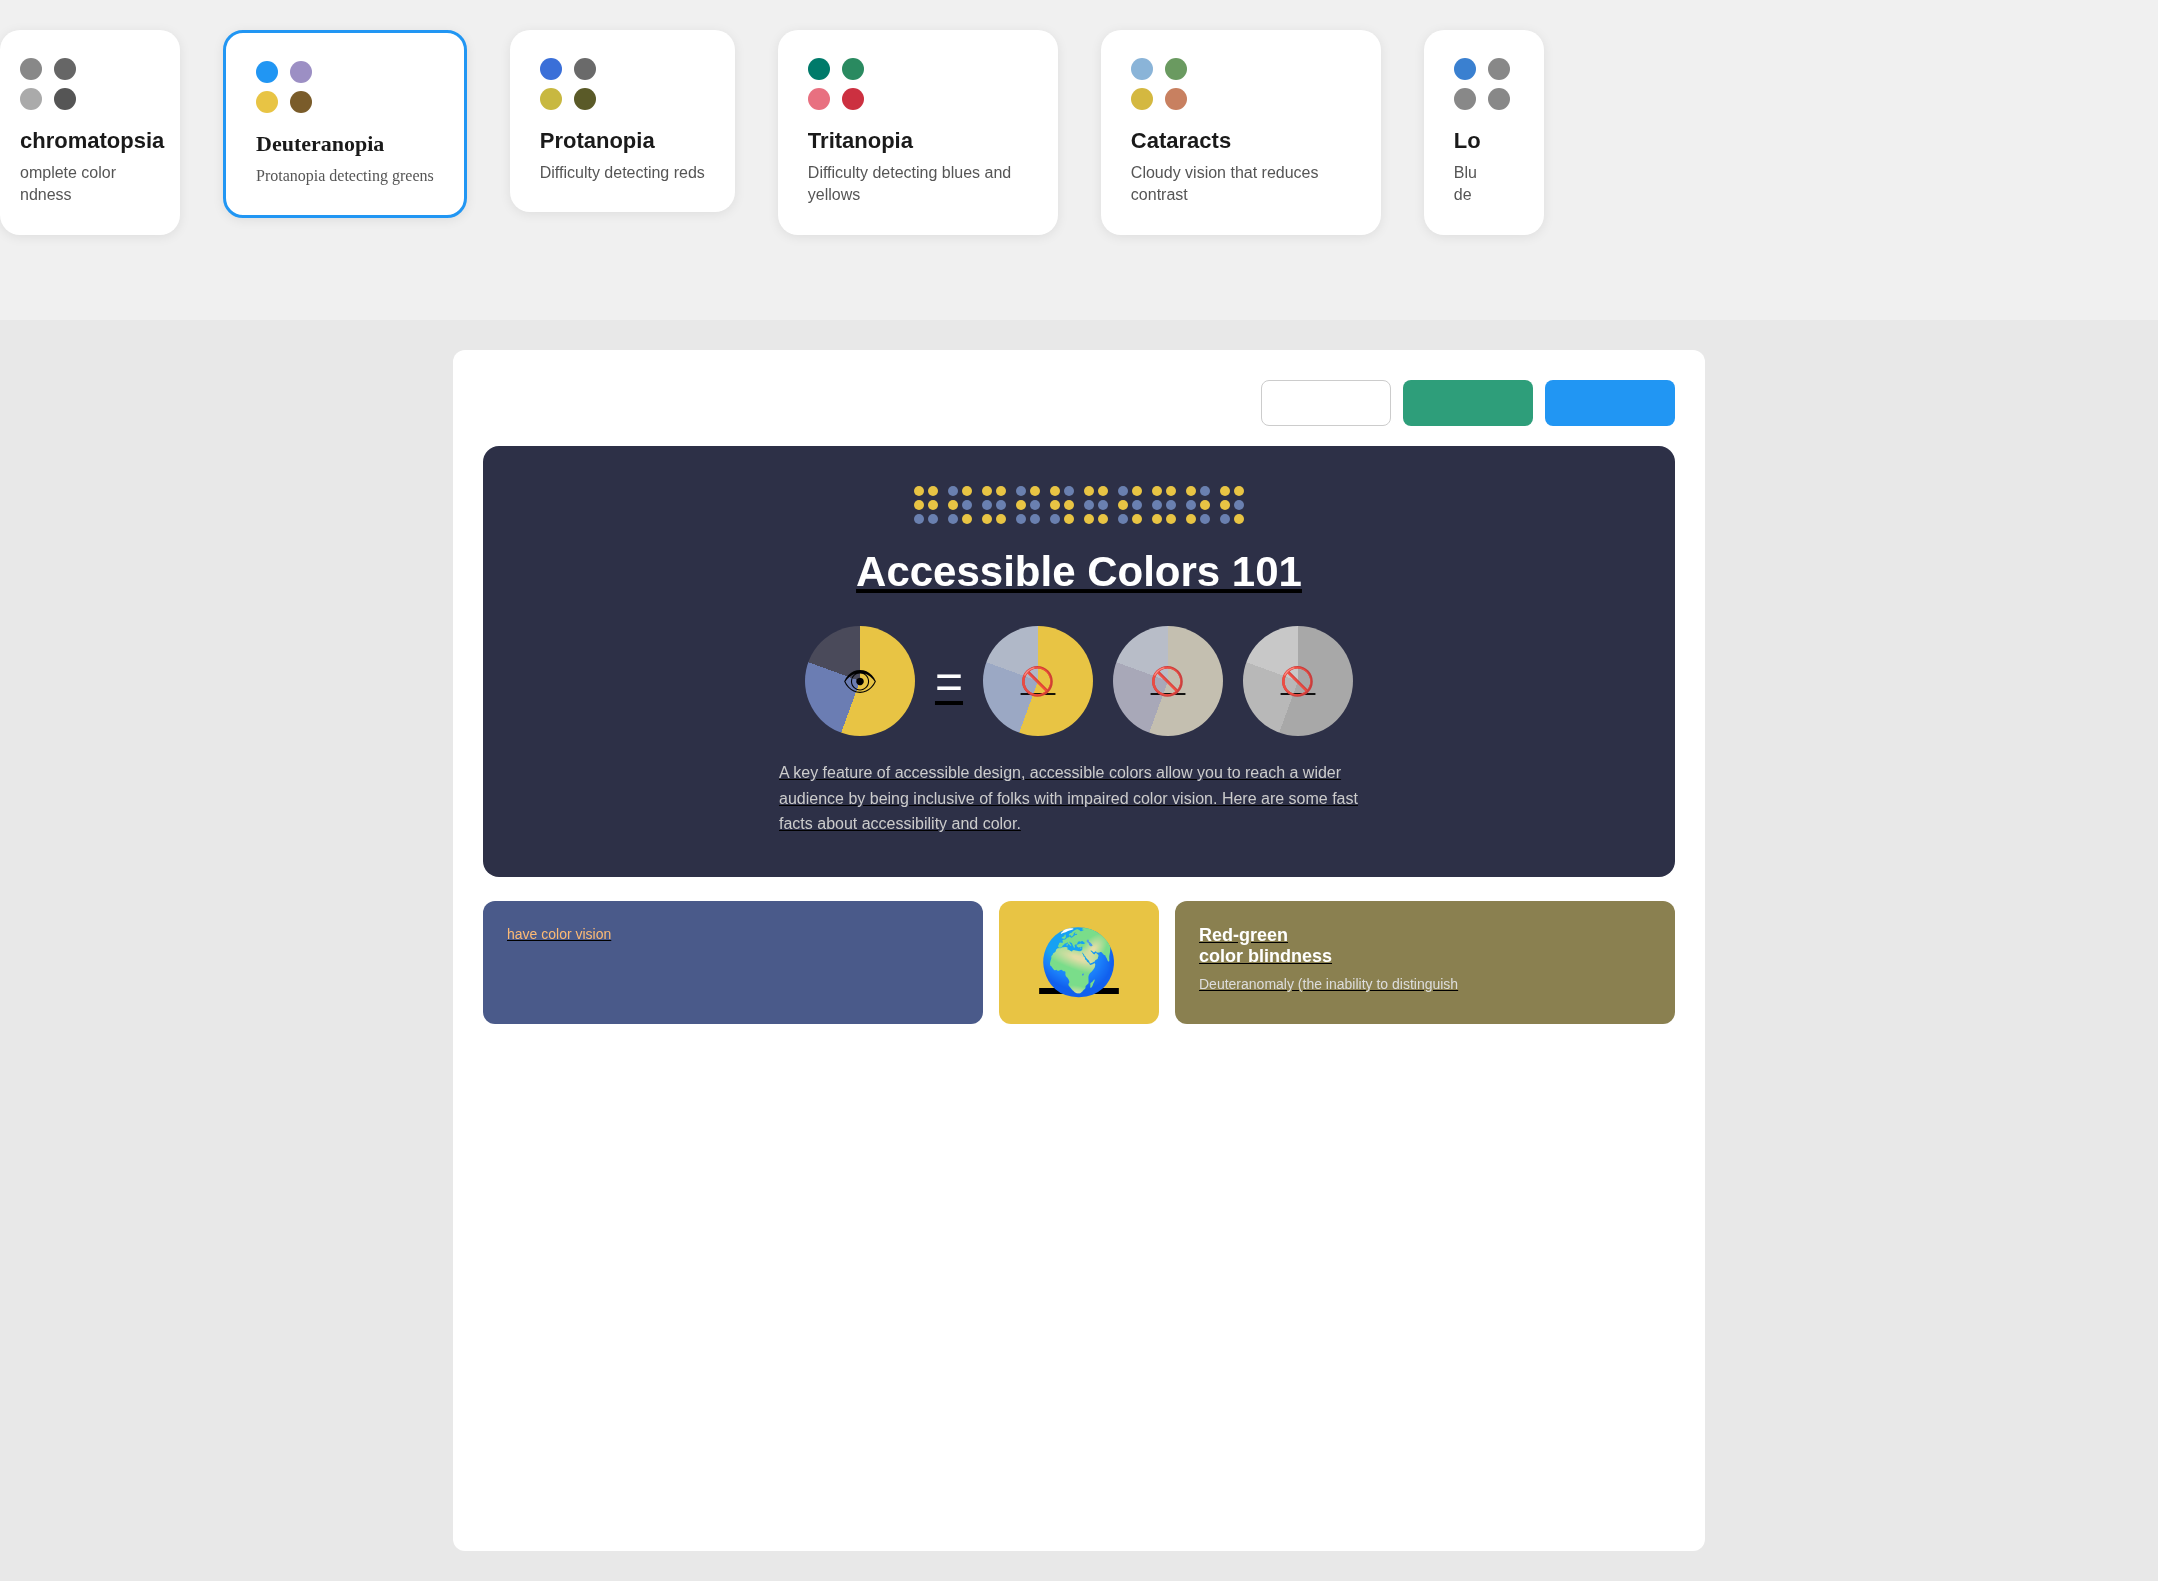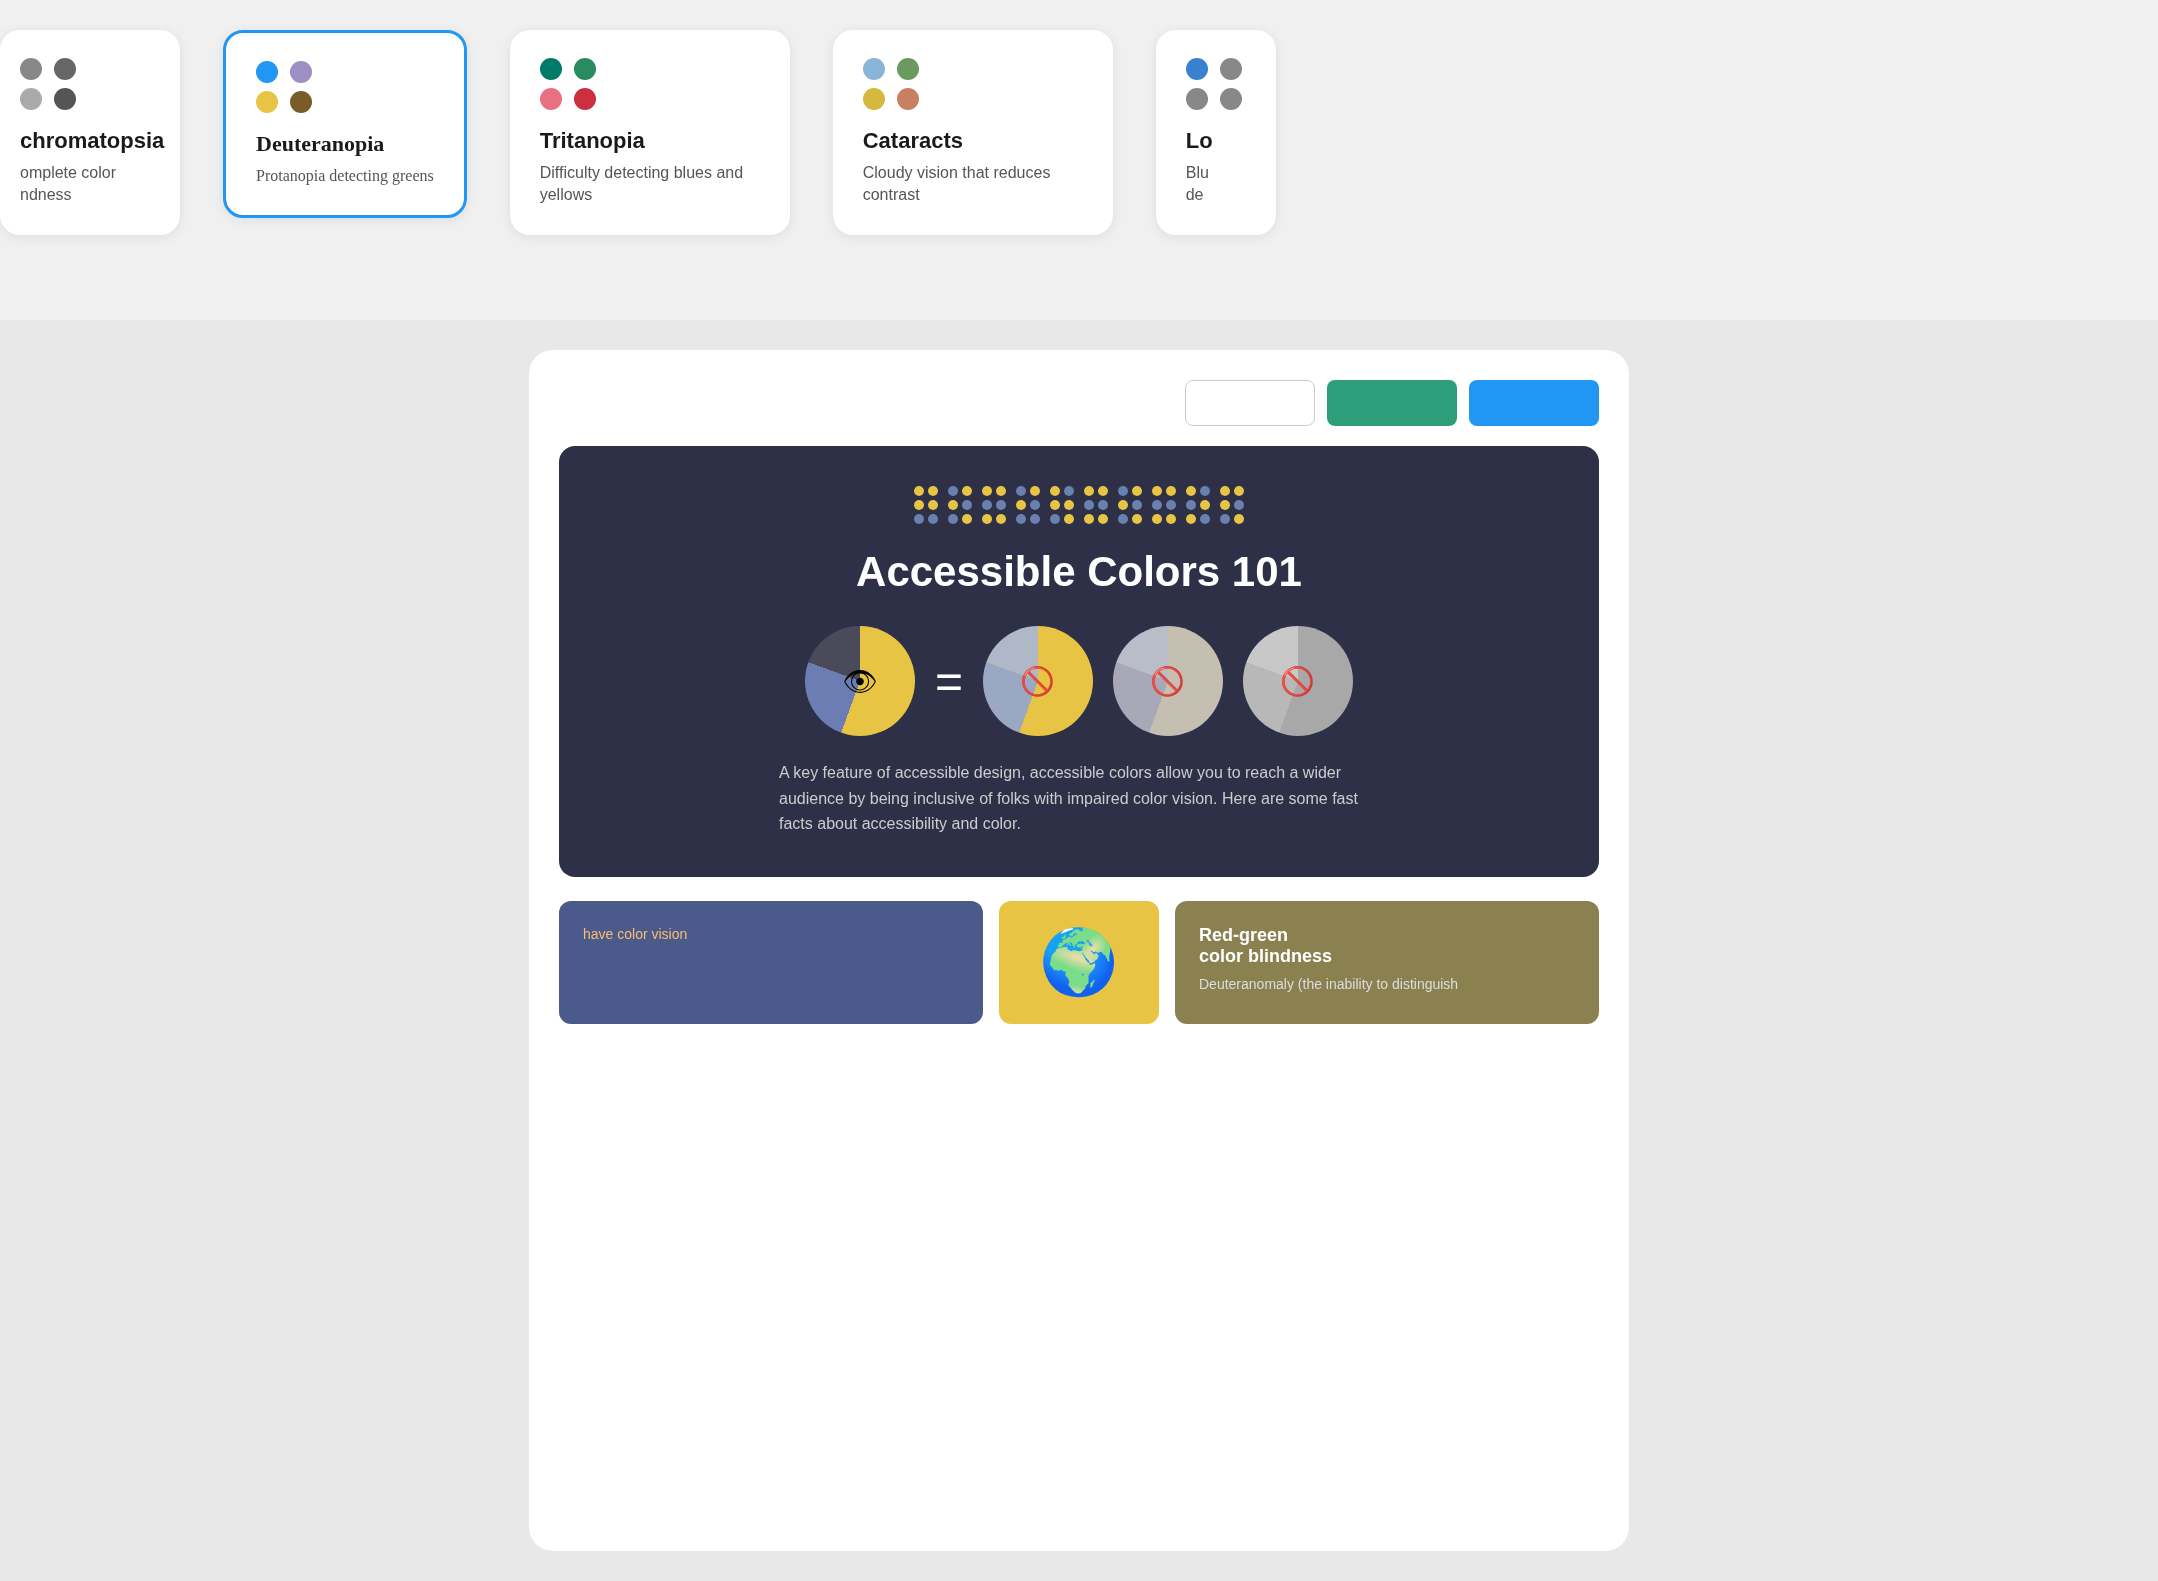--- a/index.html
+++ b/index.html
@@ -70,24 +70,25 @@
       background: #e8e8e8;
       width: 100%;
       height: calc(1581px - 320px);
       display: flex;
       justify-content: center;
       padding: 30px;
     }
 
     .main-panel {
       background: white;
-      border-radius: 24px;
-      width: 1100px;
+      border-radius: 12px;
+      width: 1252px;
       padding: 30px;
       position: relative;
+      text-decoration: underline;
     }
 
     .toolbar {
       display: flex;
       justify-content: flex-end;
       gap: 12px;
       margin-bottom: 20px;
     }
 
     .toolbar-box {
@@ -252,20 +253,30 @@
     <div class="card-dots">
       <div class="dot" style="background:#2196F3;"></div>
       <div class="dot" style="background:#9c8fc4;"></div>
       <div class="dot" style="background:#e8c444;"></div>
       <div class="dot" style="background:#7a5c2a;"></div>
     </div>
     <div class="card-title">Deuteranopia</div>
     <div class="card-desc">Protanopia detecting greens</div>
   </div>
 
+  <div class="vision-card">
+    <div class="card-dots">
+      <div class="dot" style="background:#3a6fd8;"></div>
+      <div class="dot" style="background:#6a6a6a;"></div>
+      <div class="dot" style="background:#c8b840;"></div>
+      <div class="dot" style="background:#5a5a28;"></div>
+    </div>
+    <div class="card-title">Protanopia</div>
+    <div class="card-desc">Difficulty detecting reds</div>
+  </div>
 
   <div class="vision-card">
     <div class="card-dots">
       <div class="dot" style="background:#007a6a;"></div>
       <div class="dot" style="background:#2a8a60;"></div>
       <div class="dot" style="background:#e87080;"></div>
       <div class="dot" style="background:#cc3040;"></div>
     </div>
     <div class="card-title">Tritanopia</div>
     <div class="card-desc">Difficulty detecting blues and yellows</div>

